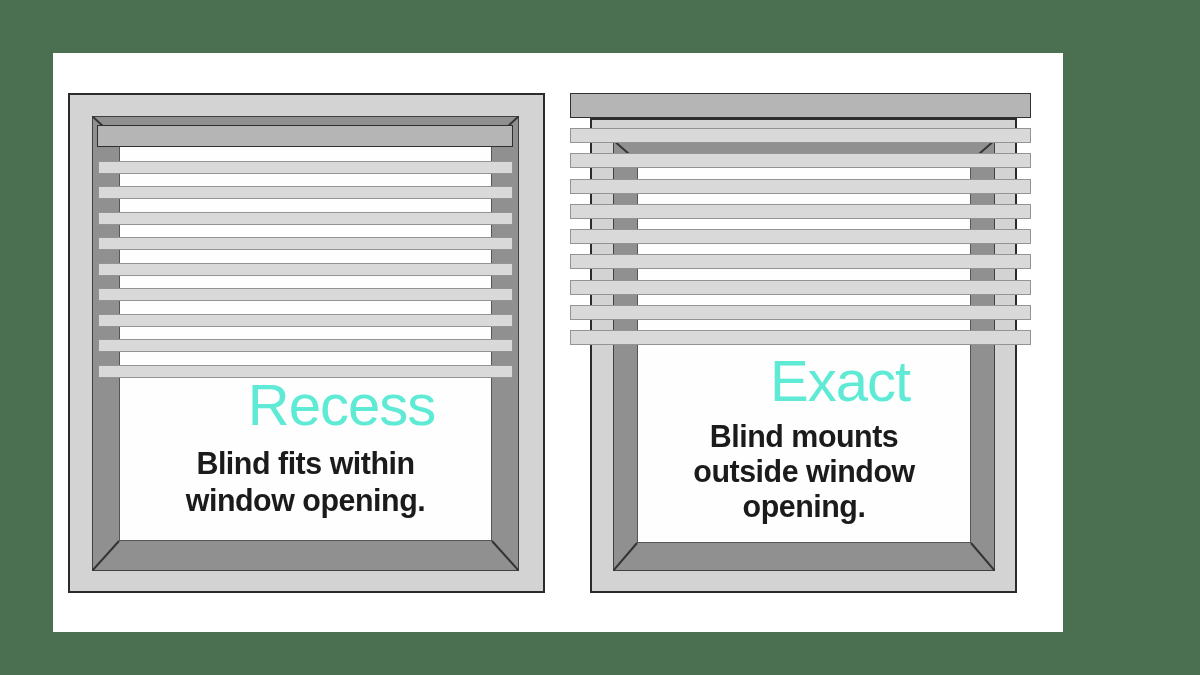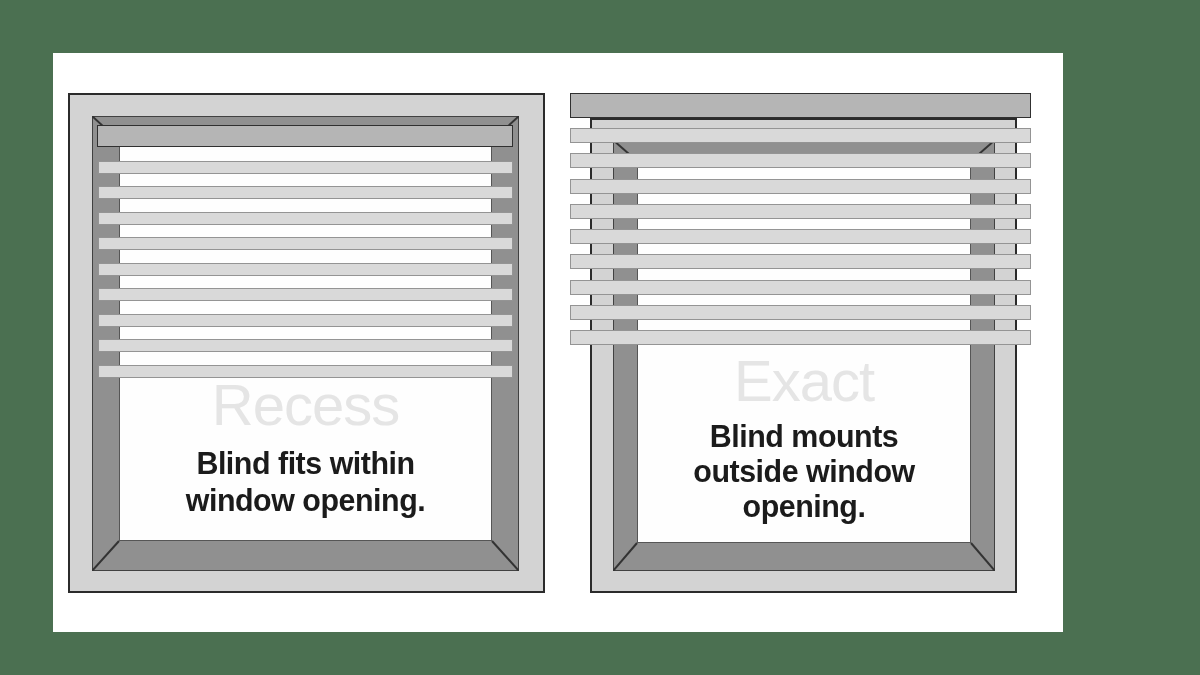--- a/index.html
+++ b/index.html
@@ -42,26 +42,27 @@
   .r-jamb  { left: 613px; top: 140px; width: 382px; height: 431px; }
   .r-pane  { left: 637px; top: 161px; width: 334px; height: 382px; }
   .r-bevels{ left: 613px; top: 140px; width: 382px; height: 431px; }
   .r-head  { left: 570px; top: 93px;  width: 461px; height: 25px; }
   .r-slat  { left: 570px; width: 461px; height: 15px; }
 
   
   .title {
     position: absolute;
     text-align: center;
-    color: #e5e5e5;
+    color: #5eead4;
     font-size: 58px;
     font-weight: 400;
     letter-spacing: -1px;
     line-height: 1;
     white-space: nowrap;
+    margin-left: 36px;
   }
   .l-title { left: 119px; width: 373px; top: 376px; }
   .r-title { left: 637px; width: 334px; top: 352px; }
   .desc {
     position: absolute;
     text-align: center;
     color: #1b1b1b;
     font-size: 32px;
     font-weight: 700;
     letter-spacing: -0.5px;

